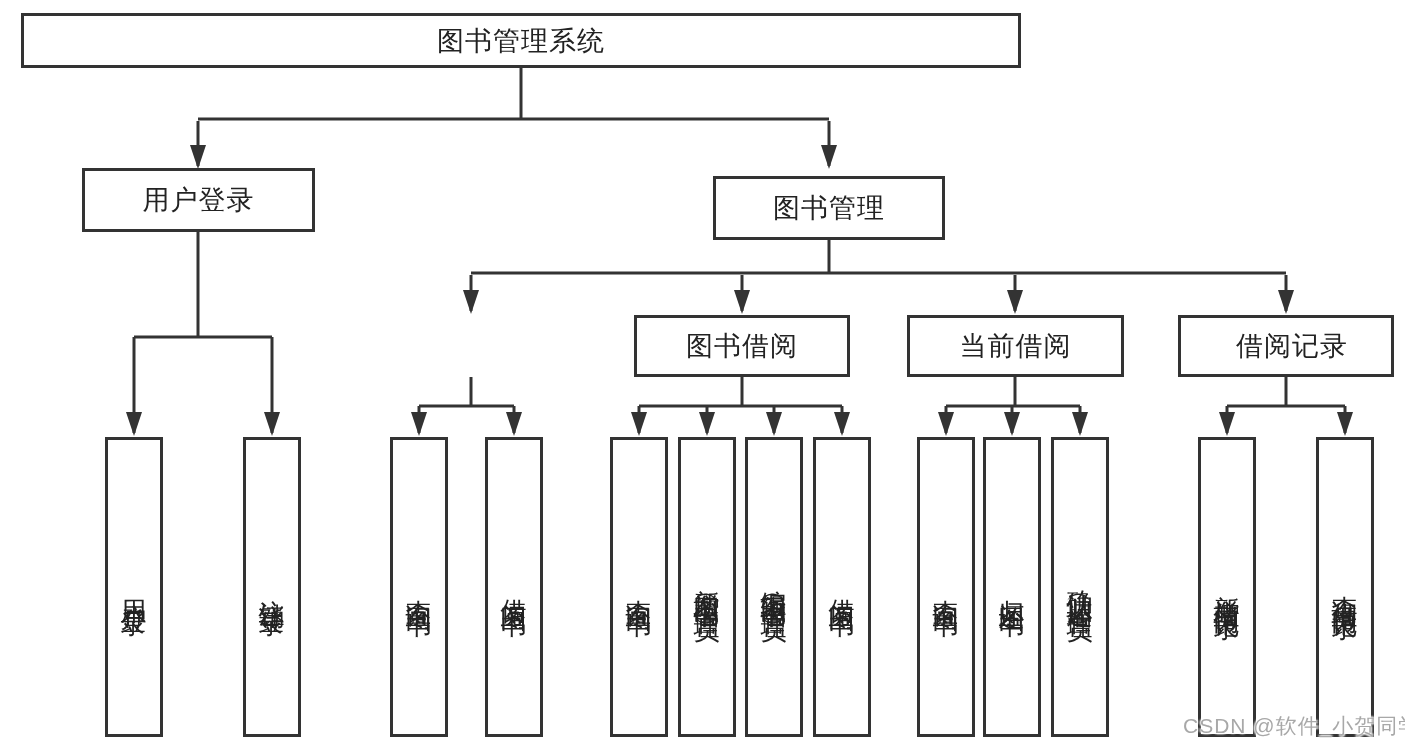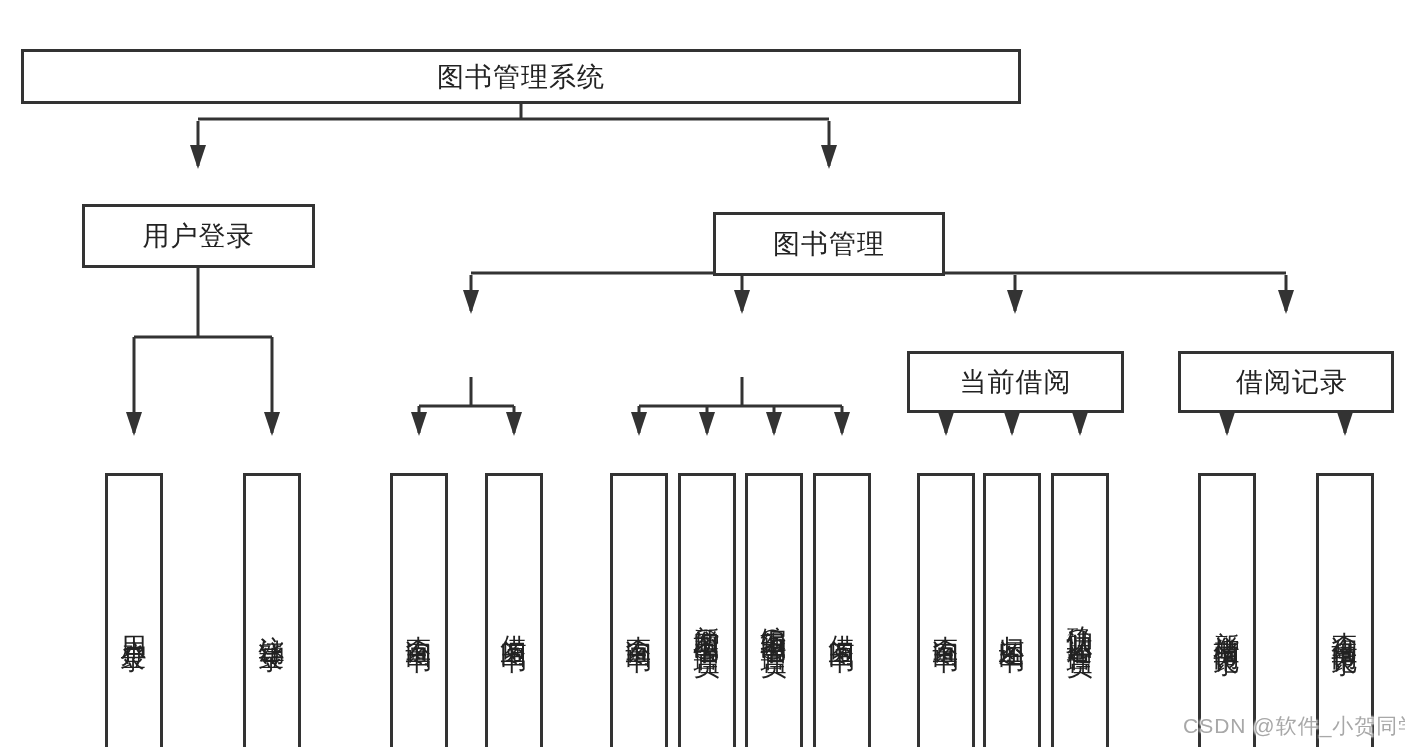--- a/index.html
+++ b/index.html
@@ -21,21 +21,20 @@
     box-sizing: border-box;
     border: 3px solid #333333;
     background: #ffffff;
     display: flex;
     align-items: center;
     justify-content: center;
     color: #222222;
     font-size: 27px;
     letter-spacing: 1px;
     z-index: 2;
-    margin-top: 36px;
   }
   .vbox {
     writing-mode: vertical-rl;
     font-size: 26px;
     letter-spacing: 4px;
     line-height: 1.0;
   }
   
   .n-root   { left: 21px;   top: 13px;  width: 1000px; height: 55px; }
   
@@ -132,20 +131,23 @@
     <span>图书管理系统</span>
   </div>
 
   <div class="box n-login">
     <span>用户登录</span>
   </div>
   <div class="box n-mgmt">
     <span>图书管理</span>
   </div>
 
+  <div class="box n-borrow">
+    <span>图书借阅</span>
+  </div>
   <div class="box n-current">
     <span>当前借阅</span>
   </div>
   <div class="box n-records">
     <span>借阅记录</span>
   </div>
 
   <div class="box vbox leaf l-login1">
     <span>用户登录</span>
   </div>

